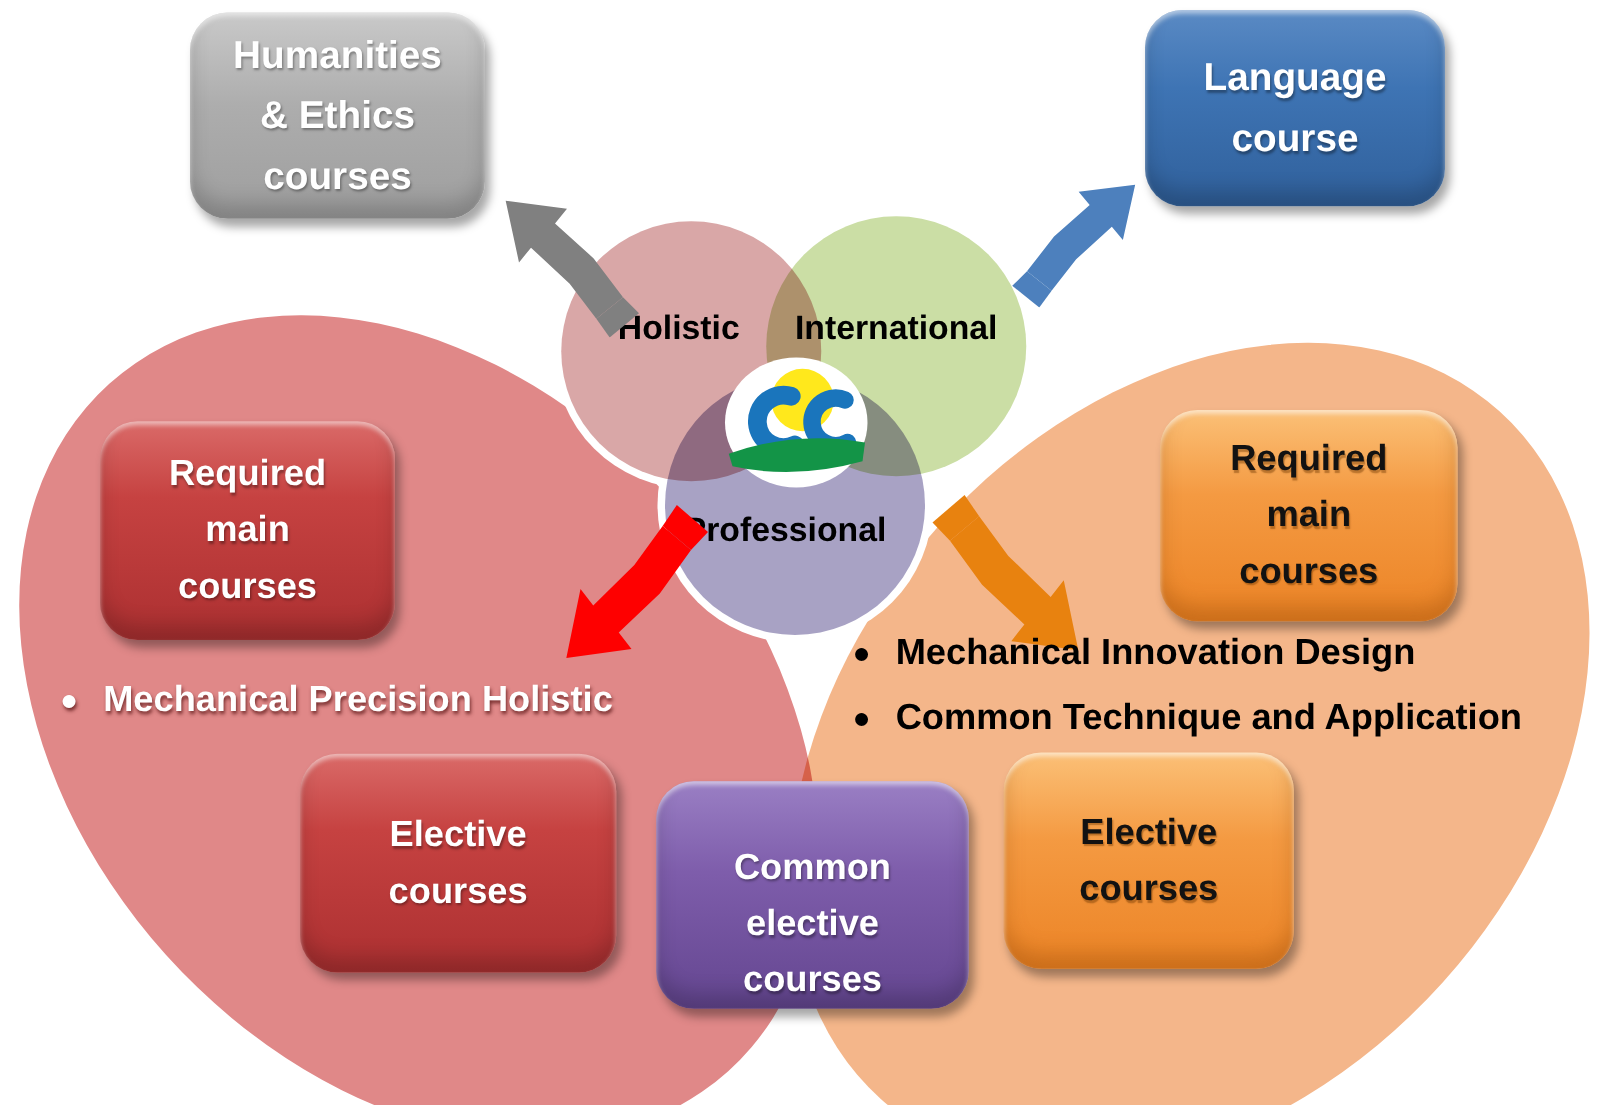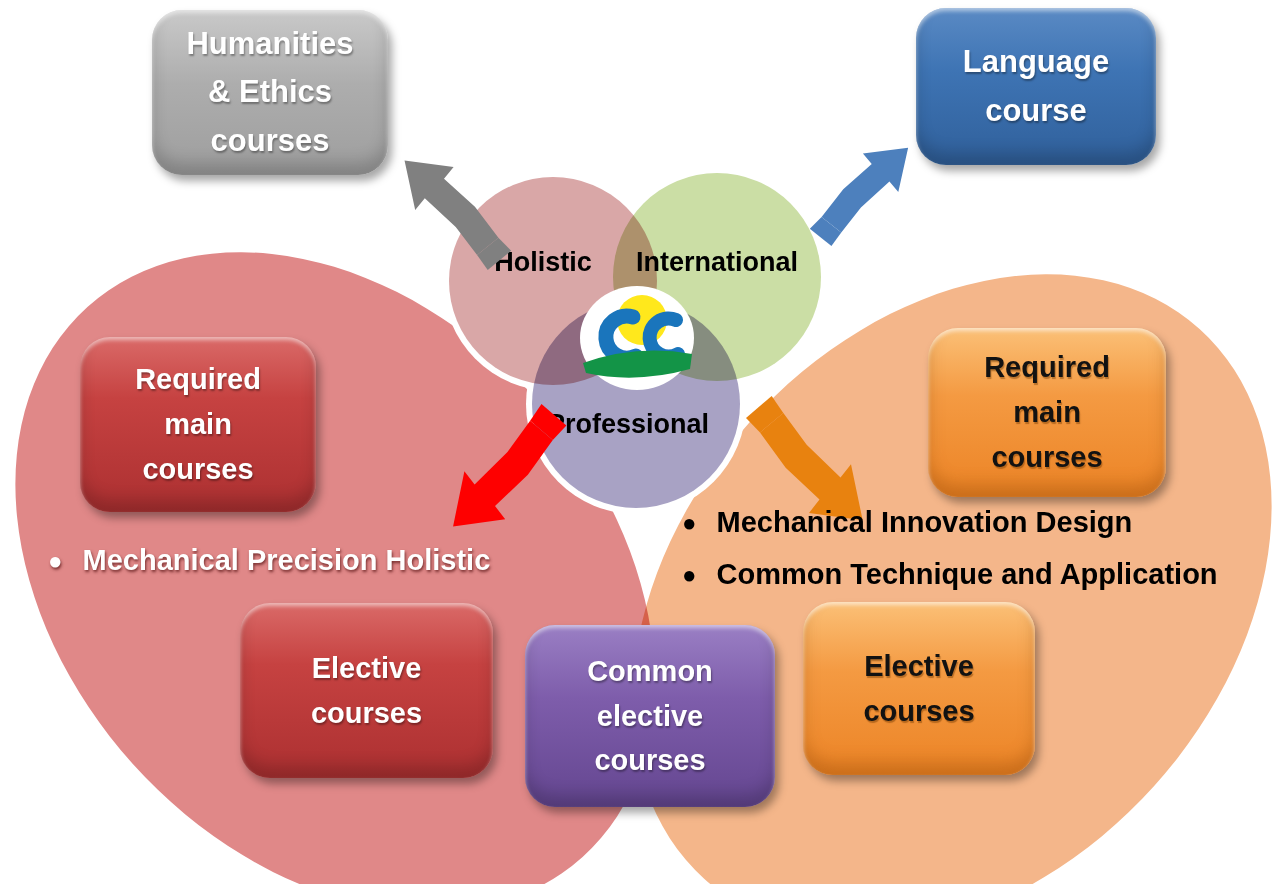--- a/index.html
+++ b/index.html
@@ -40,21 +40,21 @@
     font-weight:bold;text-align:center;white-space:pre-line;line-height:1.55;
   }
   .box.gray{left:152px;top:10px;width:236px;height:165px;
     background:linear-gradient(180deg,#c9c9c9 0%,#adadad 45%,#9e9e9e 100%);}
   .box.blue{left:916px;top:8px;width:240px;height:157px;
     background:linear-gradient(180deg,#5a8ac4 0%,#3e74b4 40%,#30609b 100%);}
   .box.red1{left:80px;top:337px;width:236px;height:175px;}
   .box.red2{left:240px;top:603px;width:253px;height:175px;}
   .box.redbg{background:linear-gradient(180deg,#da6a68 0%,#c64241 35%,#ac3031 100%);}
   .box.purple{left:525px;top:625px;width:250px;height:182px;
-    background:linear-gradient(180deg,#9a7fc4 0%,#7e5dab 40%,#644690 100%);}
+    background:linear-gradient(180deg,#9a7fc4 0%,#7e5dab 40%,#644690 100%);align-items:flex-end;}
   .box.or1{left:928px;top:328px;width:238px;height:169px;}
   .box.or2{left:803px;top:602px;width:232px;height:173px;}
   .box.orbg{background:linear-gradient(180deg,#fbc077 0%,#f49a42 40%,#ec8426 100%);
     box-shadow:4px 6px 8px rgba(0,0,0,0.35),
                inset 0 3px 4px rgba(255,255,255,0.6),
                inset 0 -12px 16px rgba(140,70,5,0.35);}
   .txt-white{color:#ffffff;font-size:29px;text-shadow:1px 2px 2px rgba(0,0,0,0.35);}
   .txt-white-lg{color:#ffffff;font-size:31px;text-shadow:1px 2px 2px rgba(0,0,0,0.35);}
   .txt-black{color:#121212;font-size:29px;text-shadow:1px 2px 1px rgba(110,55,0,0.45);}
   

